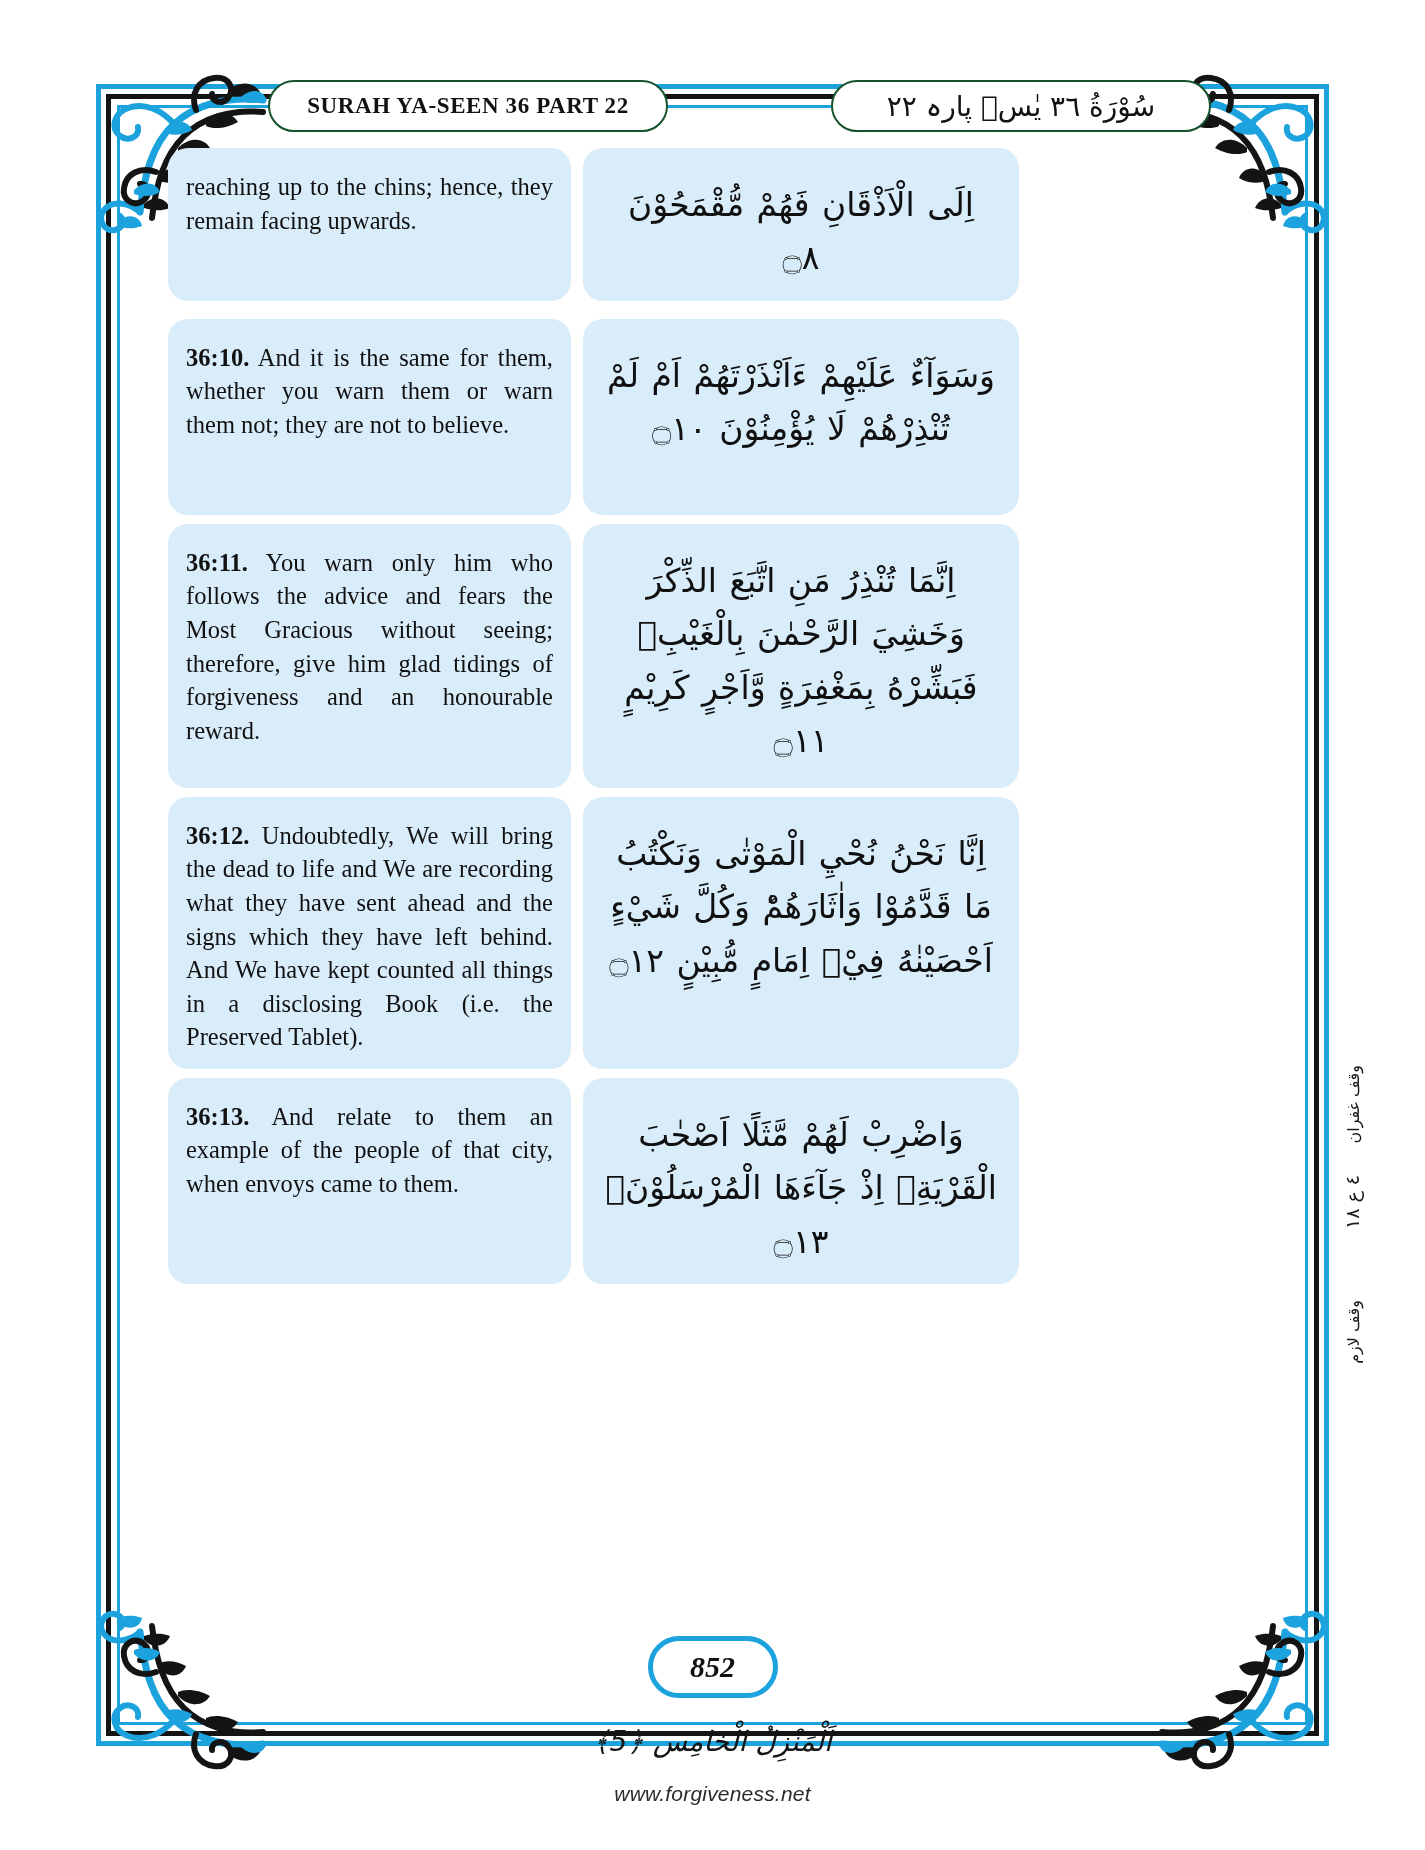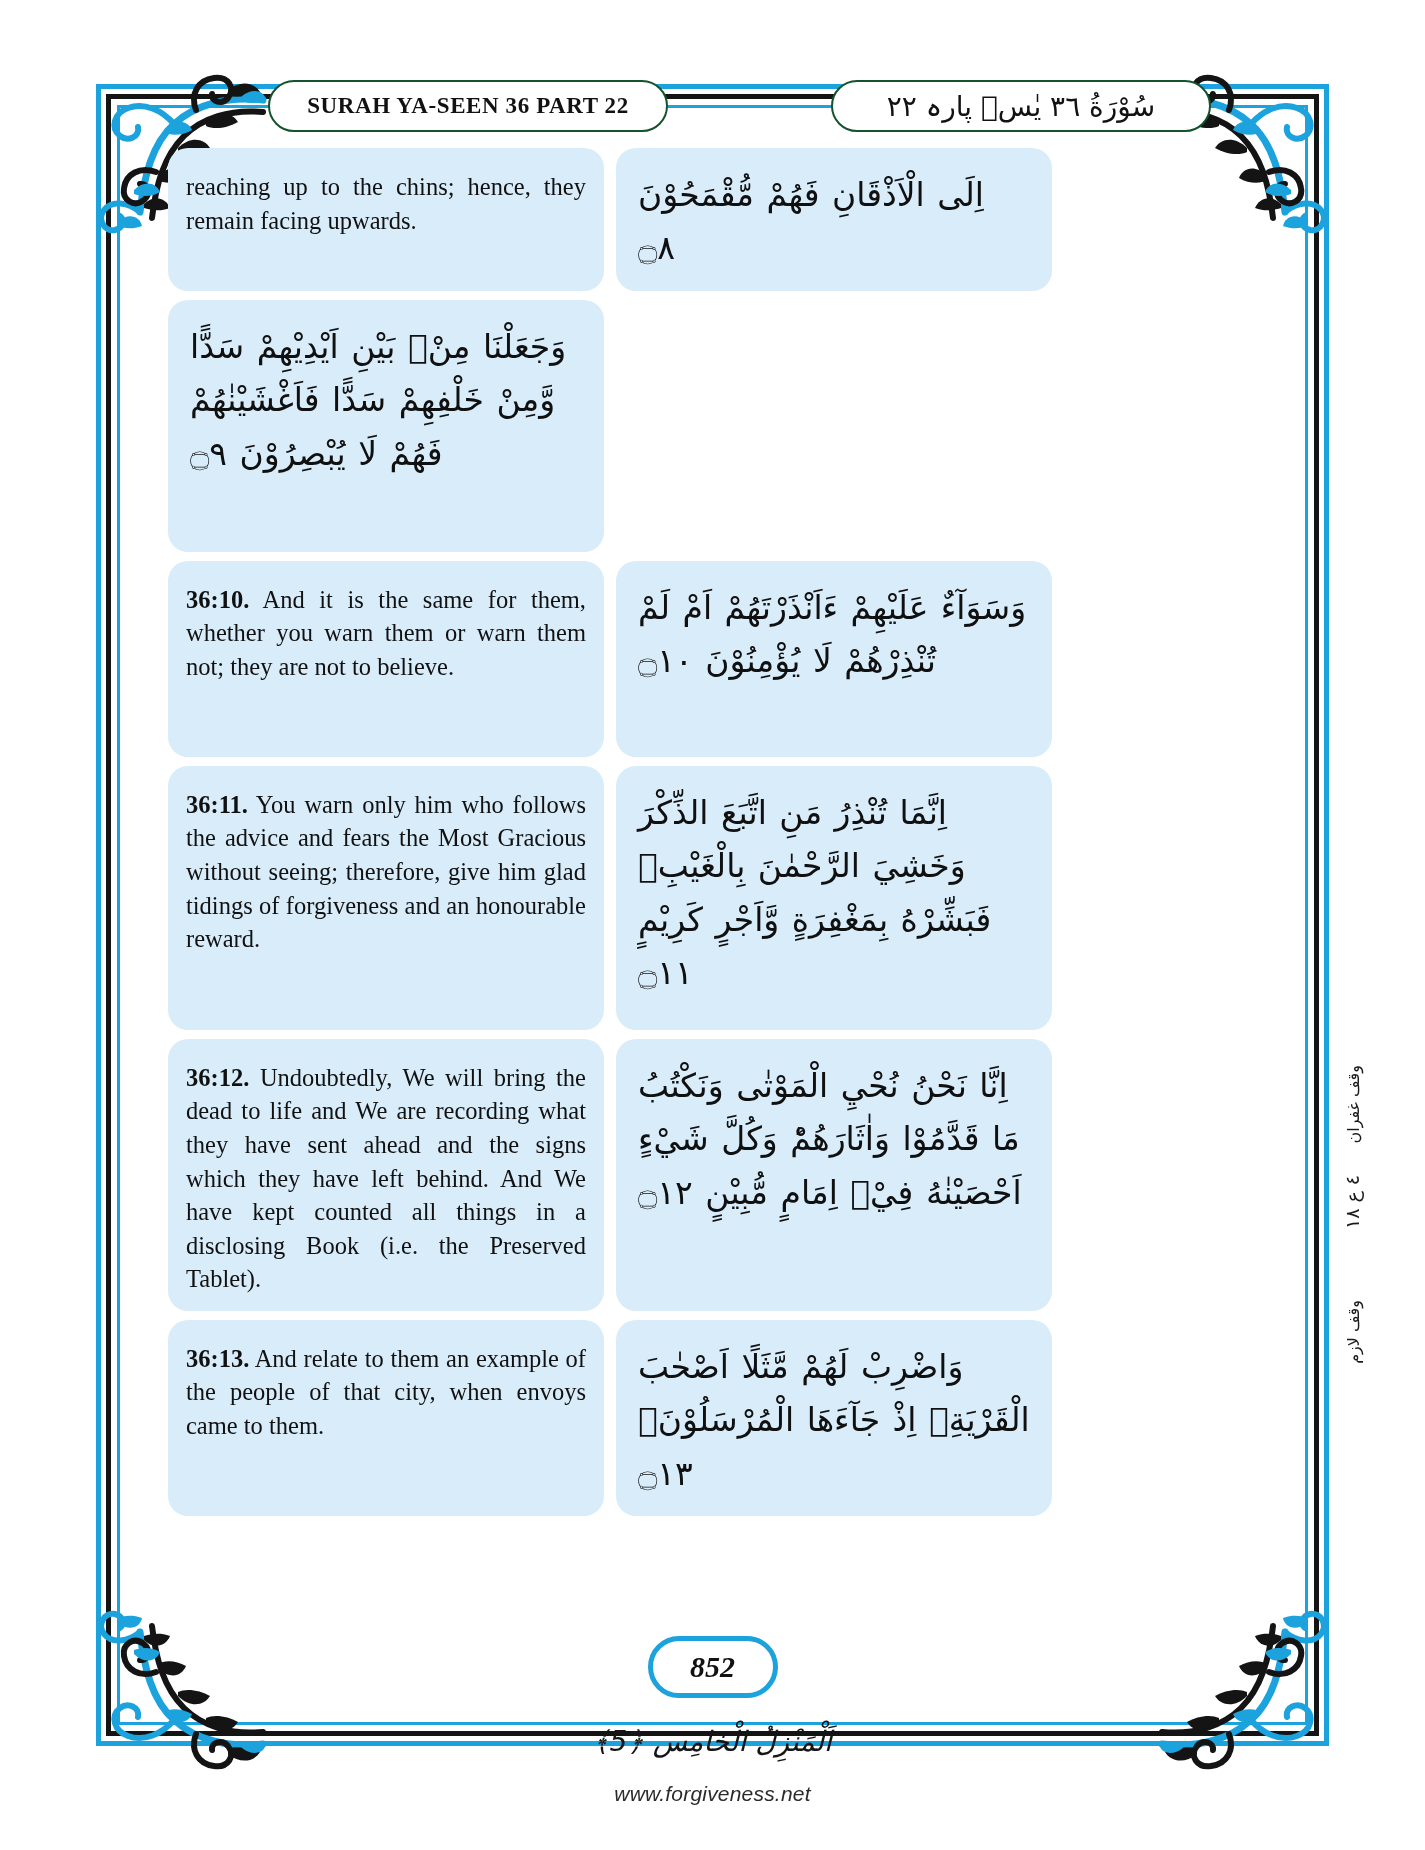--- a/index.html
+++ b/index.html
@@ -106,40 +106,40 @@
     gap:9px;
   }
   .verse-row {
     display:flex; gap:12px; flex:0 0 auto;
   }
   .panel {
     background:#d9ecfa;
     border-radius:20px;
   }
   .panel-en {
-    width:436px;
+    width:403px;
     padding:22px 18px 4px 18px;
     font-family:"Liberation Serif", serif;
     font-size:24.5px;
     line-height:1.37;
     color:#111111;
     text-align:justify;
     text-justify:inter-word;
     hyphens:none;
   }
   .panel-en .vnum { font-weight:bold; }
   .panel-ar {
     width:436px;
-    padding:20px 22px 16px 22px;
+    padding:30px 22px 16px 22px;
     font-family:"DejaVu Sans", sans-serif;
     font-size:33px;
     line-height:1.62;
     color:#101010;
     direction:rtl;
-    text-align:left;
+    text-align:center;
     word-spacing:2px;
   }
 
   
   .r0 .panel { min-height:118px; }
   .r1 .panel { min-height:252px; }
   .r2 .panel { min-height:196px; }
   .r3 .panel { min-height:264px; }
   .r4 .panel { min-height:272px; }
   .r5 .panel { min-height:146px; }
@@ -283,21 +283,20 @@
 
     <div class="verse-row r0">
       <div class="panel panel-en">
         <span class="vnum"></span>
         <span>reaching up to the chins; hence, they remain facing upwards.</span>
       </div>
       <div class="panel panel-ar">اِلَى الْاَذْقَانِ فَهُمْ مُّقْمَحُوْنَ ۝۸</div>
     </div>
 
     <div class="verse-row r1">
-      <div class="panel panel-ar">وَجَعَلْنَا مِنْۢ بَيْنِ اَيْدِيْهِمْ سَدًّا وَّمِنْ خَلْفِهِمْ سَدًّا فَاَغْشَيْنٰهُمْ فَهُمْ لَا يُبْصِرُوْنَ ۝۹</div>
     </div>
 
     <div class="verse-row r2">
       <div class="panel panel-en">
         <span class="vnum">36:10.</span>
         <span>And it is the same for them, whether you warn them or warn them not; they are not to believe.</span>
       </div>
       <div class="panel panel-ar">وَسَوَآءٌ عَلَيْهِمْ ءَاَنْذَرْتَهُمْ اَمْ لَمْ تُنْذِرْهُمْ لَا يُؤْمِنُوْنَ ۝۱۰</div>
     </div>
 

